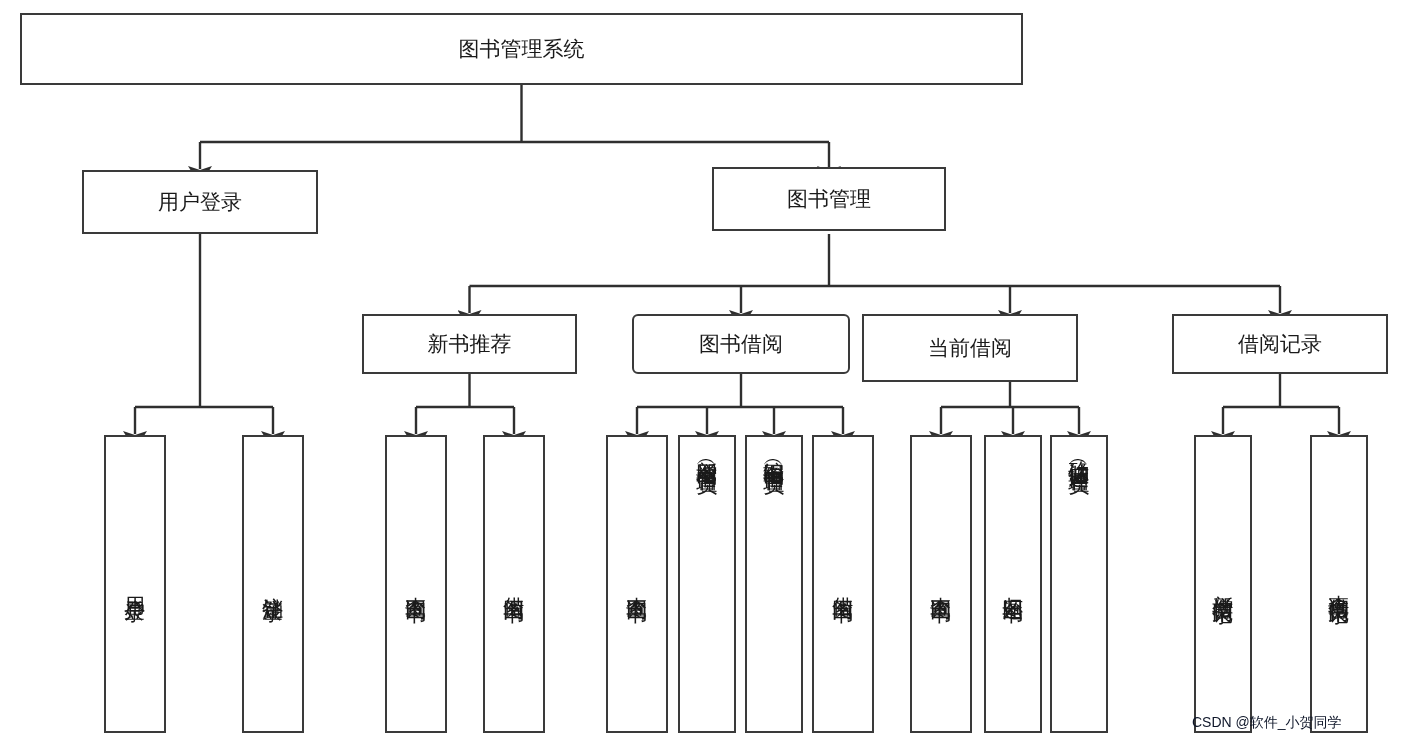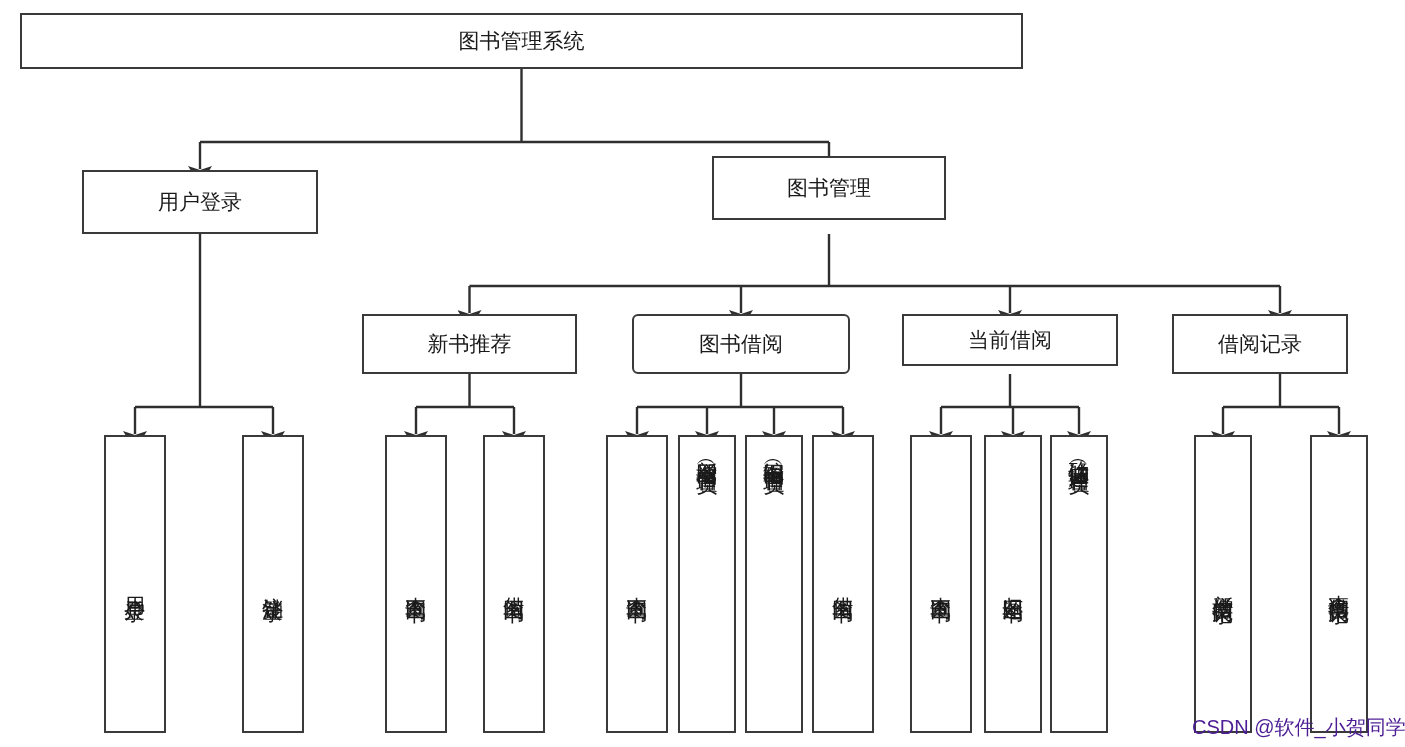--- a/index.html
+++ b/index.html
@@ -54,22 +54,22 @@
     letter-spacing: 2px;
   }
   .node.vert.centered {
     align-items: center;
     padding-top: 0;
   }
   #watermark {
     position: absolute;
     left: 1192px;
     top: 714px;
-    font-size: 20px;
-    color: #4c1d95;
+    font-size: 14px;
+    color: #0f172a;
     white-space: nowrap;
     z-index: 5;
     pointer-events: none;
   }
 </style>
 </head>
 <body>
 
 <div id="diagram-root">
 
@@ -110,39 +110,39 @@
         <path d="M 1013 407 L 1013 434" marker-end="url(#arrowhead)"></path>
         <path d="M 1079 407 L 1079 434" marker-end="url(#arrowhead)"></path>
         <path d="M 1280 374 L 1280 407"></path>
         <path d="M 1223 407 L 1339 407"></path>
         <path d="M 1223 407 L 1223 434" marker-end="url(#arrowhead)"></path>
         <path d="M 1339 407 L 1339 434" marker-end="url(#arrowhead)"></path>
       </g>
   </svg>
 
   <div id="nodes-layer">
-      <div class="node horiz" style="left: 20px; top: 13px; width: 1003px; height: 56px;">
+      <div class="node horiz" style="left: 20px; top: 13px; width: 1003px; height: 72px;">
         <span class="node-label">图书管理系统</span>
       </div>
       <div class="node horiz" style="left: 82px; top: 170px; width: 236px; height: 64px;">
         <span class="node-label">用户登录</span>
       </div>
-      <div class="node horiz" style="left: 712px; top: 156px; width: 234px; height: 64px;">
+      <div class="node horiz" style="left: 712px; top: 167px; width: 234px; height: 64px;">
         <span class="node-label">图书管理</span>
       </div>
       <div class="node horiz" style="left: 362px; top: 314px; width: 215px; height: 60px; align-items: center;">
         <span class="node-label">新书推荐</span>
       </div>
       <div class="node horiz" style="left: 632px; top: 314px; width: 218px; height: 60px; border-radius: 6px;">
         <span class="node-label">图书借阅</span>
       </div>
-      <div class="node horiz" style="left: 902px; top: 314px; width: 216px; height: 52px;">
+      <div class="node horiz" style="left: 862px; top: 314px; width: 216px; height: 68px;">
         <span class="node-label">当前借阅</span>
       </div>
-      <div class="node horiz" style="left: 1172px; top: 314px; width: 176px; height: 60px;">
+      <div class="node horiz" style="left: 1172px; top: 314px; width: 216px; height: 60px;">
         <span class="node-label">借阅记录</span>
       </div>
       <div class="node vert centered" style="left: 104px; top: 435px; width: 62px; height: 298px;">
         <span class="node-label">用户登录</span>
       </div>
       <div class="node vert centered" style="left: 242px; top: 435px; width: 62px; height: 298px;">
         <span class="node-label">注销登录</span>
       </div>
       <div class="node vert centered" style="left: 385px; top: 435px; width: 62px; height: 298px;">
         <span class="node-label">查询图书</span>

